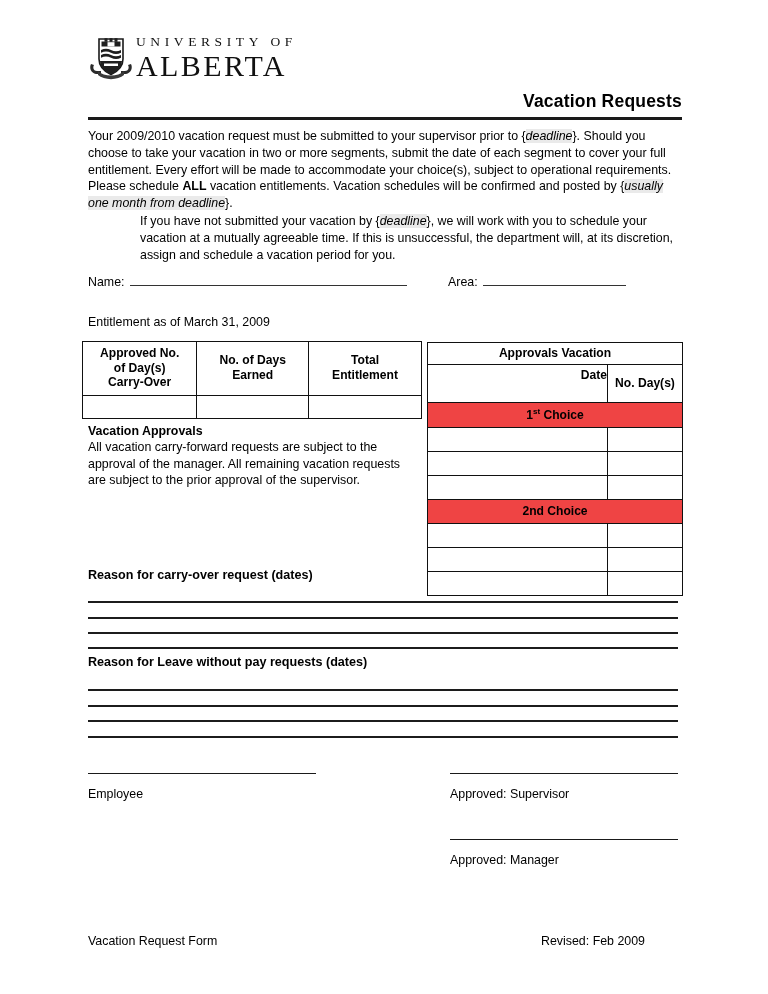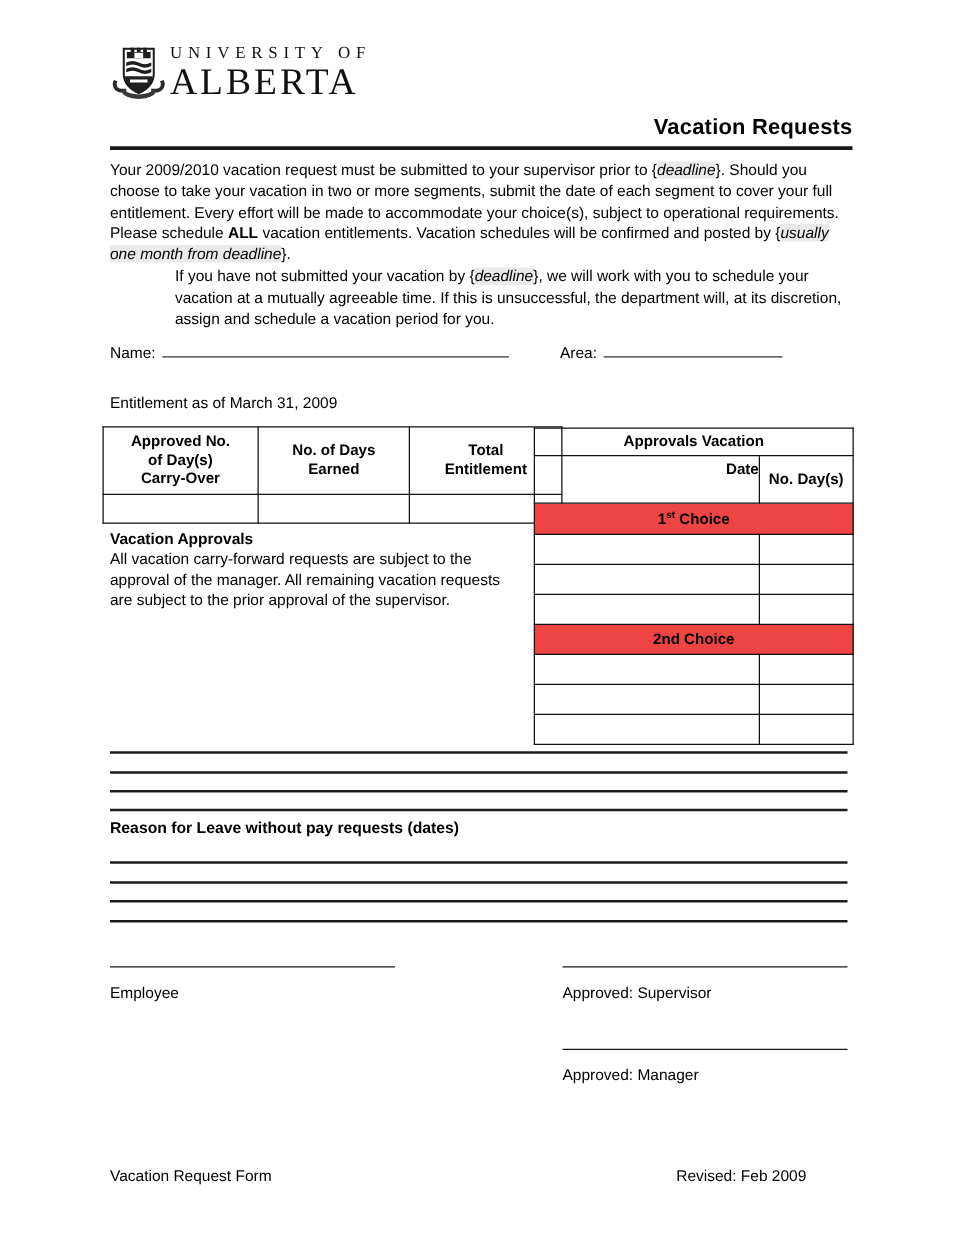--- a/index.html
+++ b/index.html
@@ -108,21 +108,21 @@
     top: 315px;
     font-size: 12.4px;
   }
 
   
   table { border-collapse: collapse; }
   .tbl-left {
     position: absolute;
     left: 82px;
     top: 341px;
-    width: 368px;
+    width: 340px;
     font-size: 12.1px;
   }
   .tbl-left th, .tbl-left td {
     border: 1.3px solid #111;
     text-align: center;
   }
   .tbl-left th {
     font-weight: bold;
     padding: 4px 3px 5px;
     line-height: 14.6px;
@@ -351,20 +351,21 @@
         <td class="blank"></td>
         <td class="blank"></td>
       </tr>
       <tr>
         <td class="blank"></td>
         <td class="blank"></td>
       </tr>
     </tbody>
   </table>
 
+  <div class="reason-hd hd-carry">Reason for carry-over request (dates)</div>
   <div class="wline" style="top:601px"></div>
   <div class="wline" style="top:617px"></div>
   <div class="wline" style="top:632px"></div>
   <div class="wline" style="top:647px"></div>
 
   <div class="reason-hd hd-lwop">Reason for Leave without pay requests (dates)</div>
   <div class="wline" style="top:689px"></div>
   <div class="wline" style="top:705px"></div>
   <div class="wline" style="top:720px"></div>
   <div class="wline" style="top:736px"></div>

